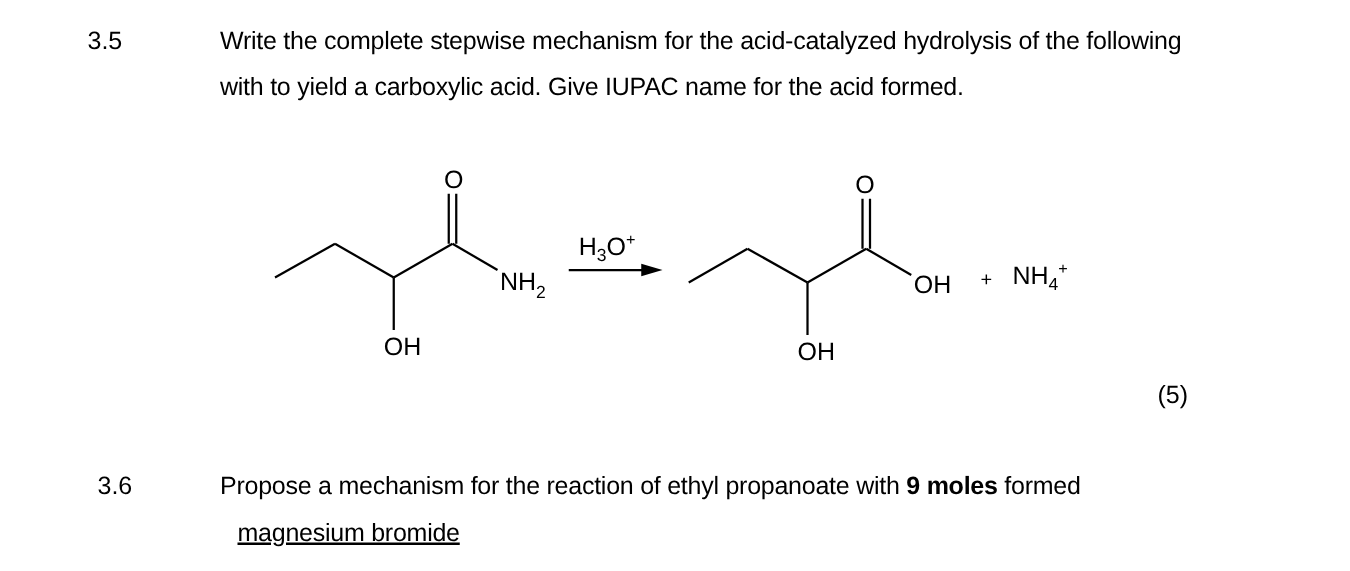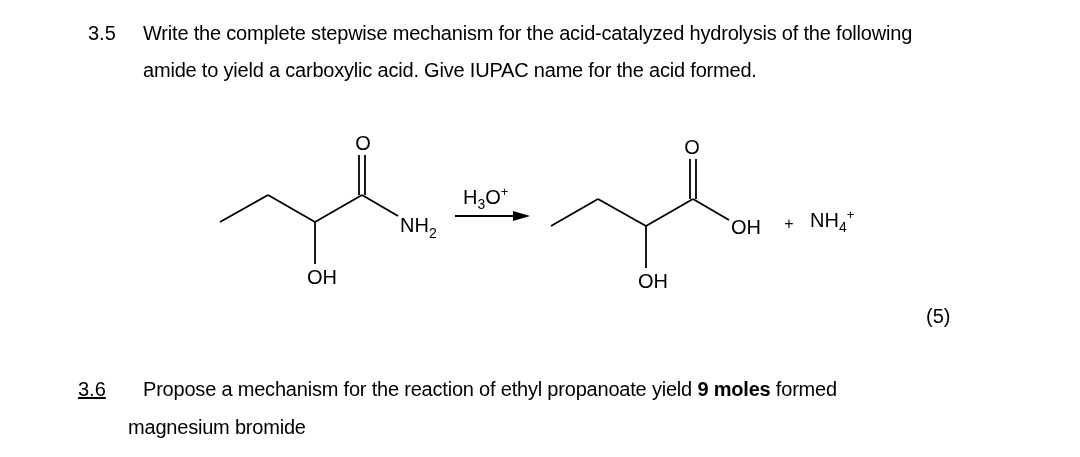--- a/index.html
+++ b/index.html
@@ -1,29 +1,29 @@
 <!DOCTYPE html>
 <html><head>
   <meta charset="utf-8">
   <style>
     html, body { margin: 0; padding: 0; background: #ffffff; }
     body { width: 1080px; height: 457px; position: relative; overflow: hidden;
            font-family: "Liberation Sans", sans-serif; color: #000; }
     .qnum { position: absolute; font-size: 20px; }
-    .qline { position: absolute; font-size: 20px; white-space: nowrap; letter-spacing: -0.2px; }
+    .qline { position: absolute; font-size: 20px; white-space: nowrap; letter-spacing: -0.2px; margin-left: 33px; }
     .marks { position: absolute; font-size: 20px; }
     svg { position: absolute; left: 0; top: 0; }
     svg text { font-family: "Liberation Sans", sans-serif; fill: #000; }
   </style>
 </head>
 <body>
 
-<div class="qnum" style="left:88px; top:22px;">3.5</div>
+<div class="qnum" style="left:70px; top:22px;">3.5</div>
 <div class="qline" style="left:143px; top:22px;">Write the complete stepwise mechanism for the acid-catalyzed hydrolysis of the following</div>
-<div class="qline" style="left:143px; top:59px;">amide to yield a carboxylic acid. Give IUPAC name for the acid formed.</div>
+<div class="qline" style="left:143px; top:59px;">with to yield a carboxylic acid. Give IUPAC name for the acid formed.</div>
 
 <svg width="1080" height="457">
 
   <g stroke="#000" stroke-width="1.8" fill="none">
     <line x1="220" y1="222" x2="268" y2="195"></line>
     <line x1="268" y1="195" x2="315" y2="222"></line>
     <line x1="315" y1="222" x2="362" y2="195"></line>
     <line x1="362" y1="195" x2="398" y2="216"></line>
     <line x1="315" y1="222" x2="315" y2="264"></line>
     <line x1="359" y1="195" x2="359" y2="155"></line>
@@ -57,15 +57,15 @@
   <text x="653" y="288" font-size="20" text-anchor="middle">OH</text>
 
   <text x="789" y="229" font-size="16" text-anchor="middle">+</text>
   <text x="810" y="227" font-size="20">
     <tspan>NH</tspan><tspan font-size="14" dy="5">4</tspan><tspan font-size="13" dy="-13">+</tspan>
   </text>
 </svg>
 
 <div class="marks" style="left:926px; top:305px;">(5)</div>
 
-<div class="qnum" style="left:78px; top:378px;text-decoration:underline;">3.6</div>
-<div class="qline" style="left:143px; top:378px;"><span>Propose a mechanism for the reaction of ethyl propanoate yield </span><b>9 moles</b><span> formed</span></div>
-<div class="qline" style="left:128px; top:416px;">magnesium bromide</div>
+<div class="qnum" style="left:78px; top:378px;">3.6</div>
+<div class="qline" style="left:143px; top:378px;"><span>Propose a mechanism for the reaction of ethyl propanoate with </span><b>9 moles</b><span> formed</span></div>
+<div class="qline" style="left:157px; top:416px;text-decoration:underline;">magnesium bromide</div>
 
 </body></html>

